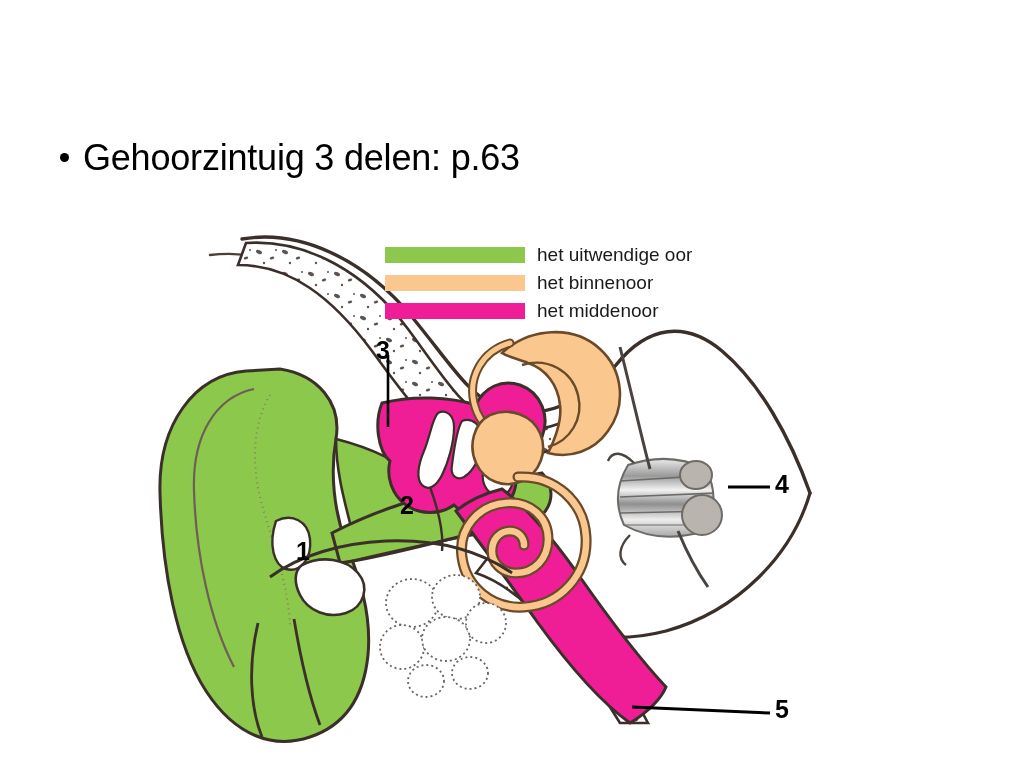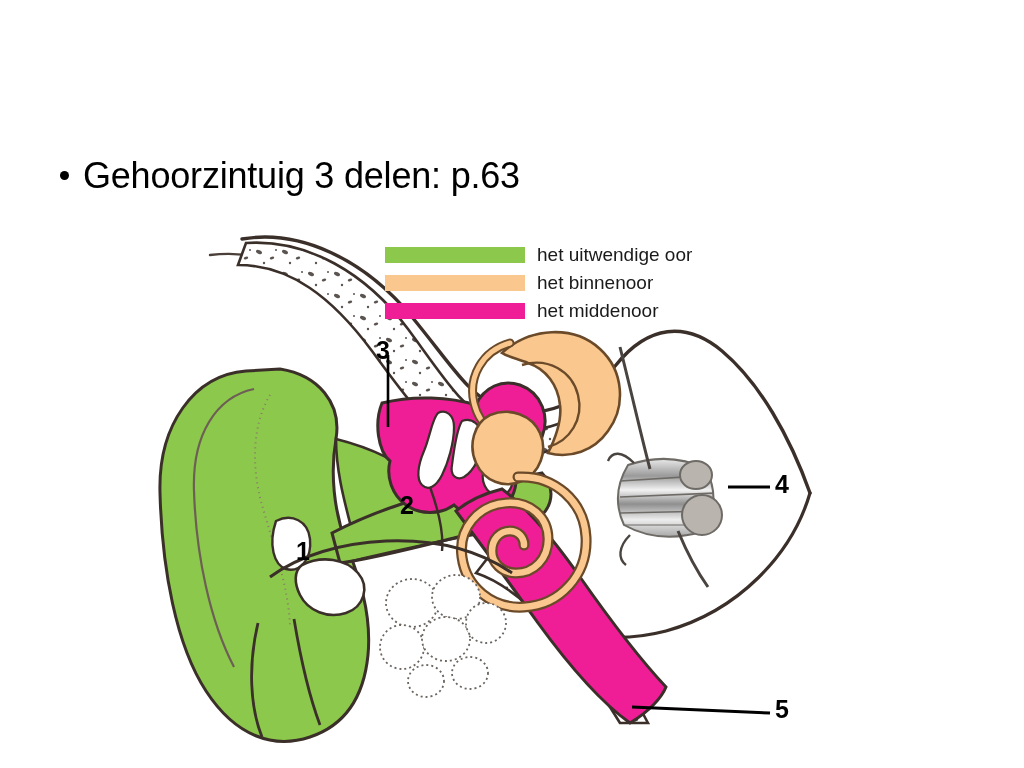--- a/index.html
+++ b/index.html
@@ -12,21 +12,21 @@
     height: 768px;
     position: relative;
     overflow: hidden;
     font-family: "Liberation Sans", sans-serif;
   }
 
   
   #bullet-line {
     position: absolute;
     left: 60px;
-    top: 154px;
+    top: 136px;
     display: flex;
     align-items: baseline;
     gap: 14px;
     justify-content: center;
   }
   #bullet-dot {
     width: 9px;
     height: 9px;
     border-radius: 50%;
     background: #000000;

